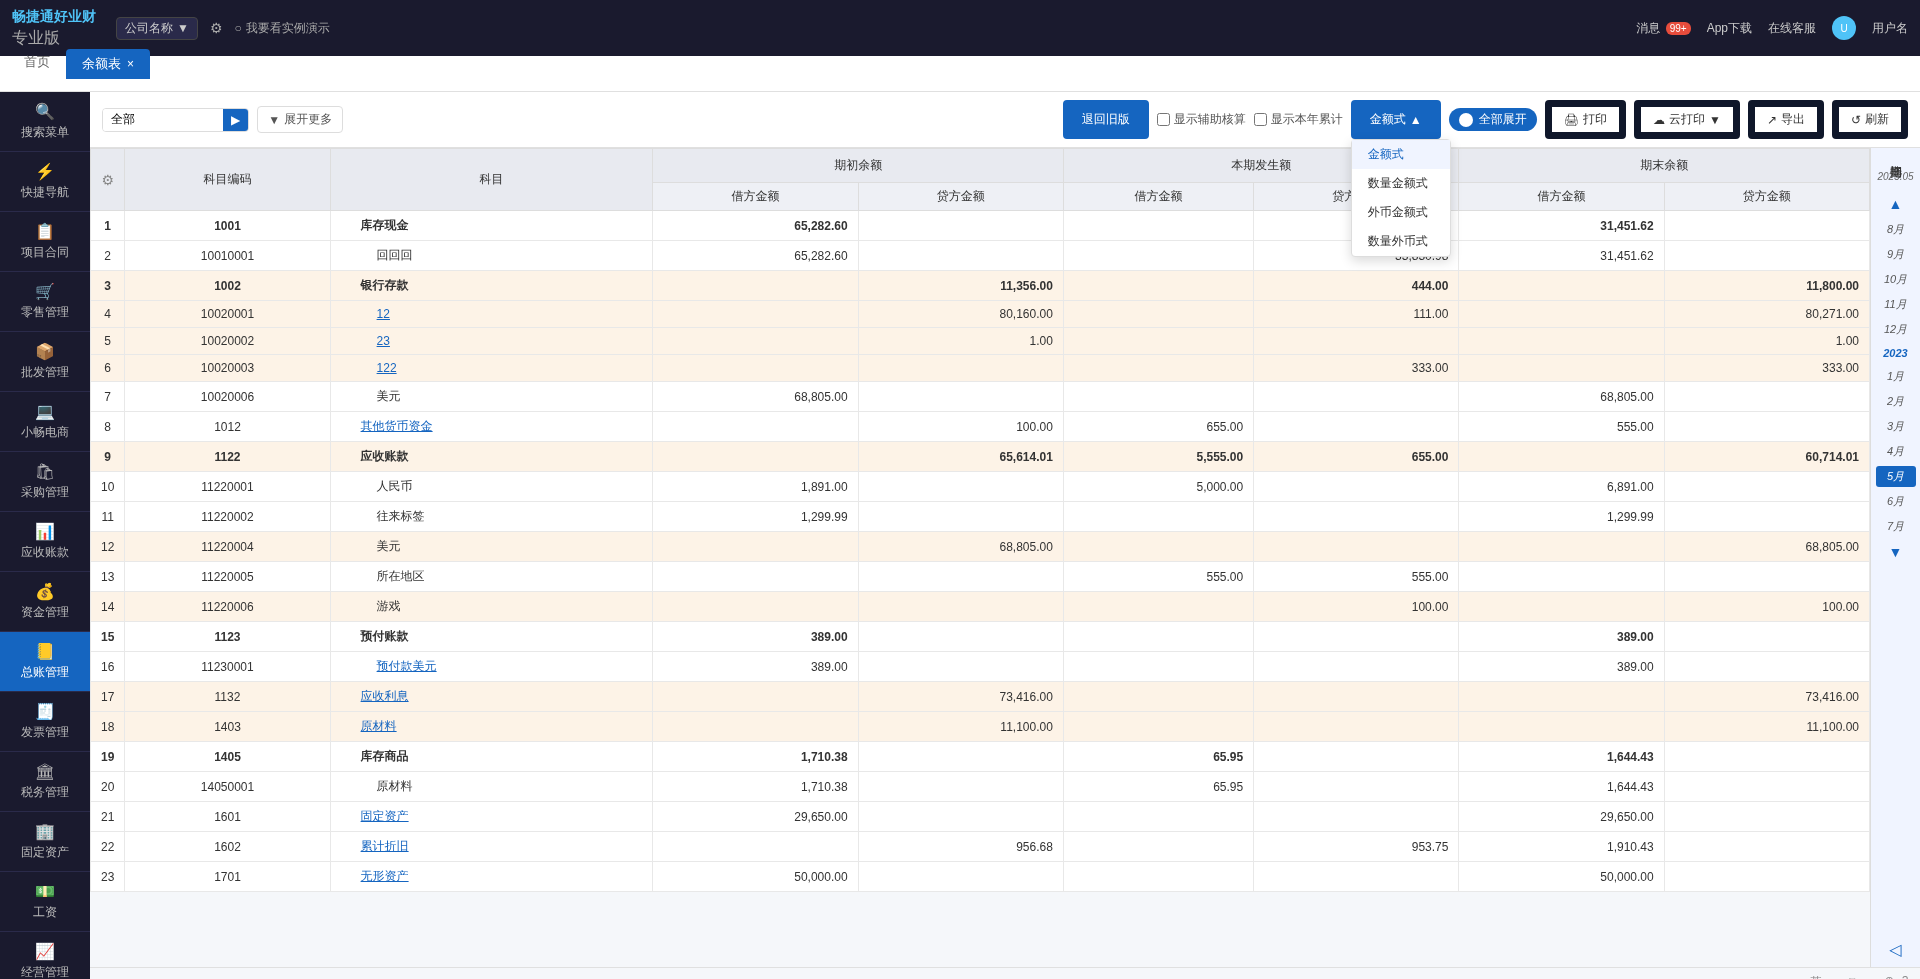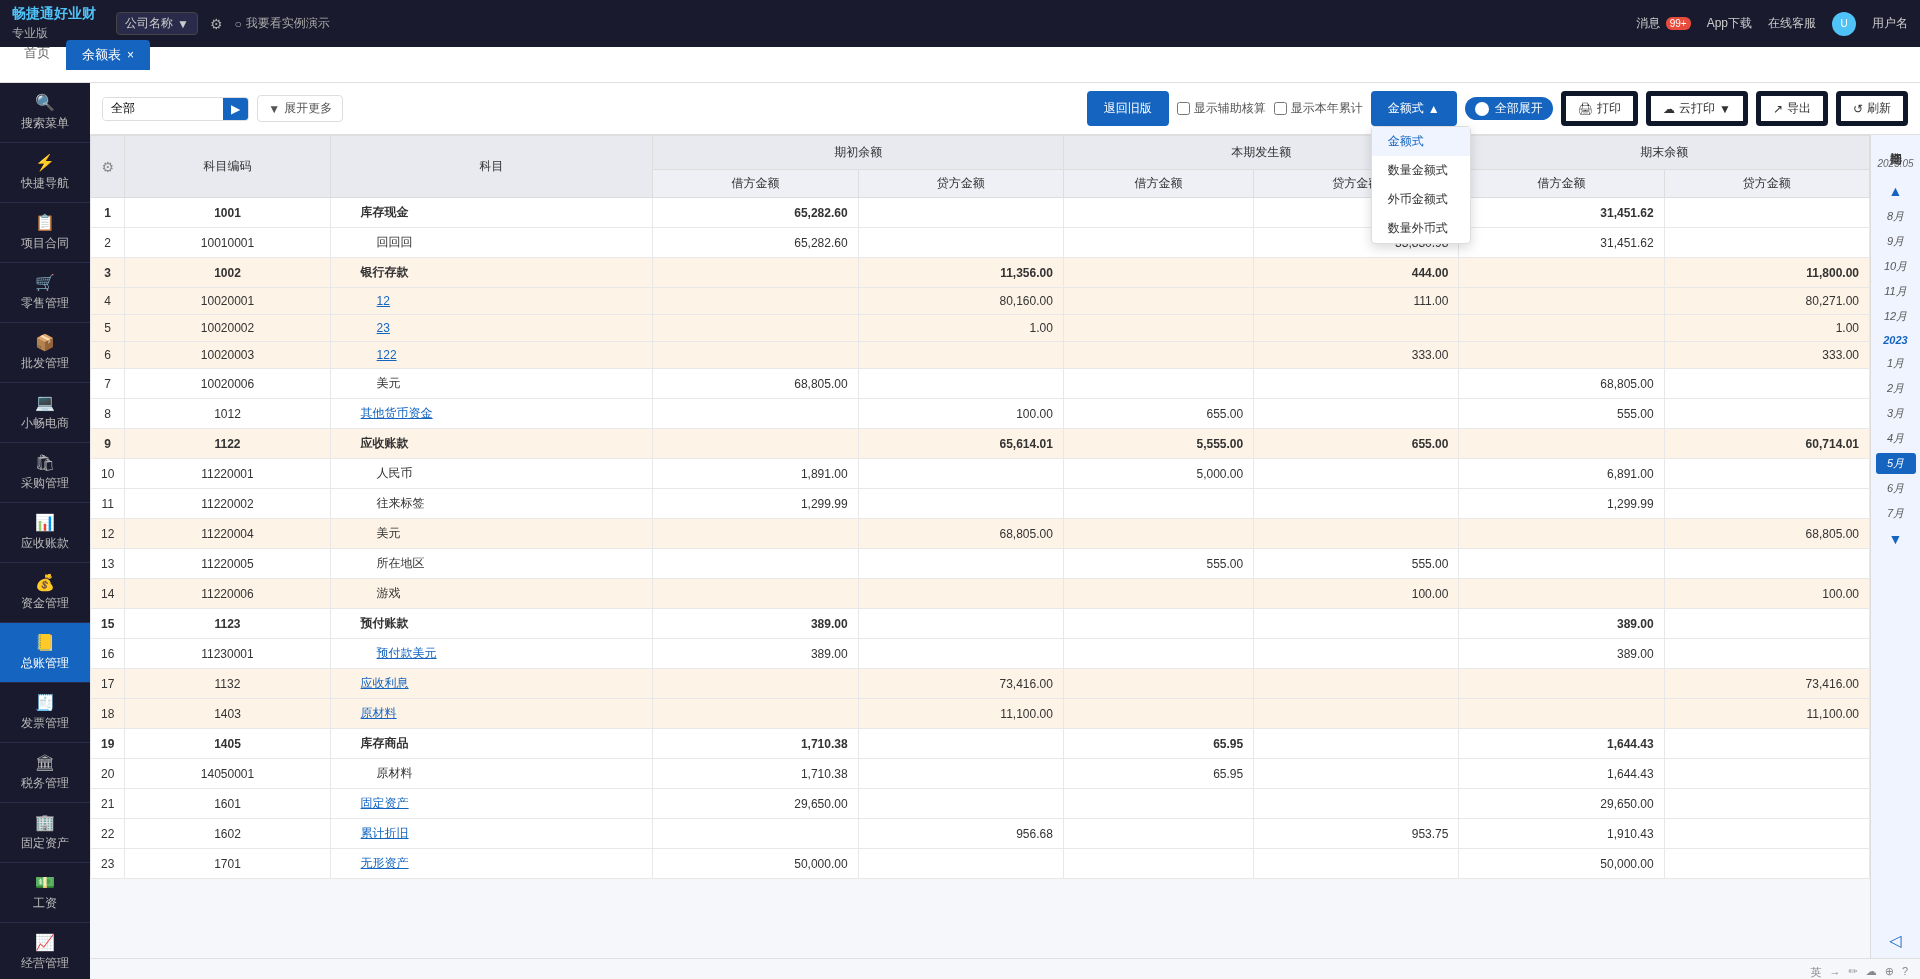--- a/index.html
+++ b/index.html
@@ -1,35 +1,35 @@
 <!DOCTYPE html>
 <html><head>
   <meta charset="utf-8">
   <style>
     * { box-sizing: border-box; margin: 0; padding: 0; }
     body { font-family: 'Microsoft YaHei', Arial, sans-serif; font-size: 12px; background: #f0f2f5; color: #333; overflow: hidden; }
 
     
     .top-bar {
-      height: 47px;
+      height: 56px;
       background: #1a1a2e;
       display: flex;
       align-items: center;
       padding: 0 12px;
       color: #ccc;
       gap: 12px;
     }
     .top-bar .logo {
       color: #4fc3f7;
       font-size: 14px;
       font-weight: bold;
       white-space: nowrap;
     }
     .top-bar .logo-sub {
-      font-size: 12px;
+      font-size: 16px;
       color: #aaa;
       margin-top: 2px;
     }
     .top-bar .logo-wrap { display: flex; flex-direction: column; margin-right: 8px; }
     .top-bar .company-select {
       background: #2a2a4a;
       border: 1px solid #444;
       color: #ccc;
       padding: 2px 8px;
       border-radius: 4px;
@@ -129,21 +129,21 @@
       padding: 8px 12px;
       display: flex;
       align-items: center;
       gap: 8px;
       border-bottom: 1px solid #e0e0e0;
       flex-wrap: wrap;
     }
     .btn {
       padding: 4px 12px;
       border-radius: 4px;
-      border: 5px solid #0f172a;
+      border: 7px solid #0f172a;
       cursor: pointer;
       font-size: 12px;
       background: #fff;
       color: #333;
       display: inline-flex; align-items: center; gap: 4px;
     }
     .btn-primary {
       background: #1565c0;
       color: white;
       border-color: #1565c0;

